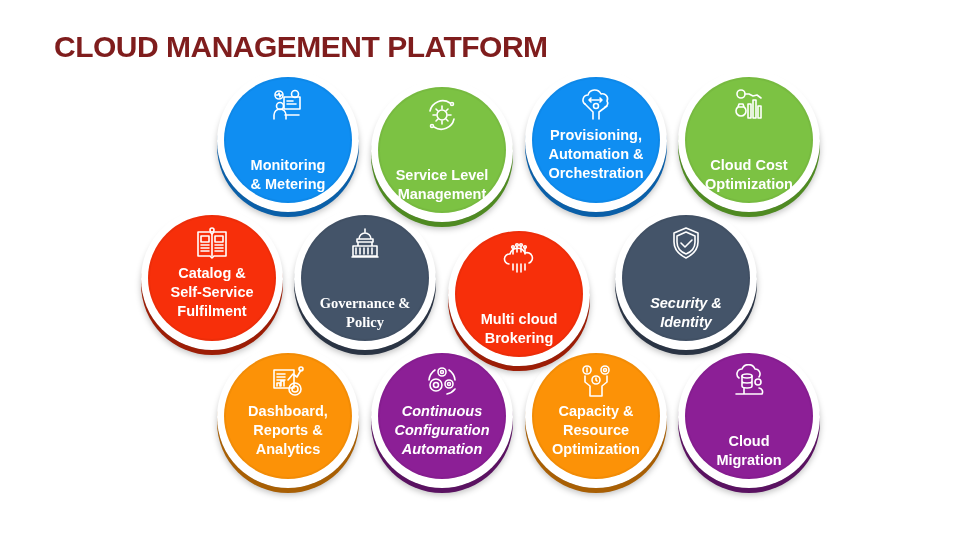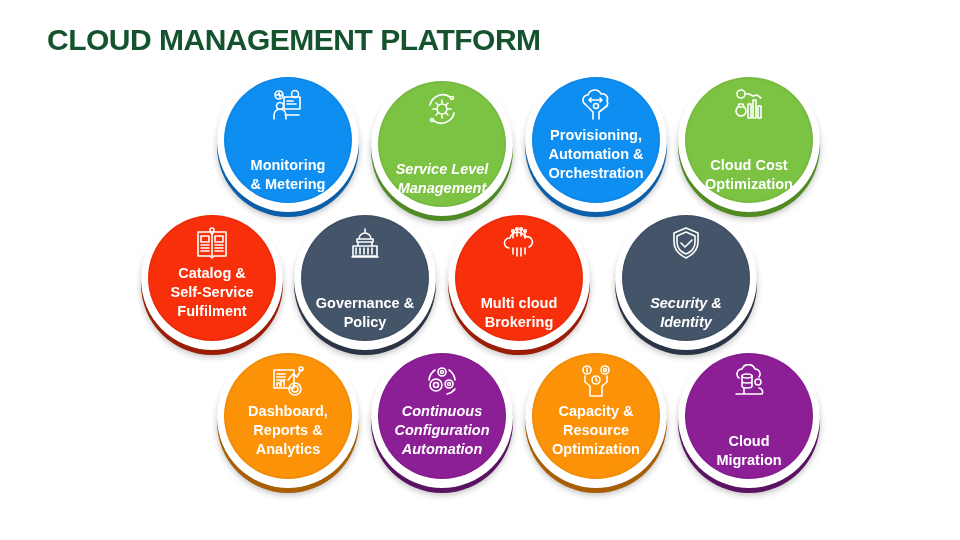--- a/index.html
+++ b/index.html
@@ -1,19 +1,19 @@
 <!DOCTYPE html>
 <html><head>
 <meta charset="utf-8">
 <style>
   html, body { margin:0; padding:0; }
   body { width:960px; height:540px; background:#ffffff; position:relative; overflow:hidden;
          font-family:"Liberation Sans", sans-serif; }
   .title { position:absolute; left:38px; top:14px; font-size:30px; font-weight:bold;
-           color:#14532d; letter-spacing:-0.5px; margin:9px; }
+           color:#7f1d1d; letter-spacing:-0.5px; margin:16px; }
   .node { position:absolute; width:142px; height:142px; border-radius:50%;
           box-shadow: 0 5px 0 var(--shadow), 0 7px 6px rgba(0,0,0,0.25); }
   .node .inner { position:absolute; left:7px; top:7px; width:128px; height:126px; border-radius:50%;
                  background:var(--fill); box-shadow: inset 0 0 0 2px rgba(0,0,0,0.04); }
   .node .icon { position:absolute; left:50%; transform:translateX(-50%); top:18px; width:34px; height:34px; }
   .node .icon svg { width:34px; height:34px; stroke:#fff; fill:none; stroke-width:1.6; stroke-linecap:round; stroke-linejoin:round; }
   .node .label { position:absolute; left:10px; right:10px; top:62px; text-align:center; color:#fff;
                  font-size:14.5px; font-weight:bold; line-height:19px; white-space:pre-line; }
   .node.three .label { top:56px;text-align:center; }
   .node.two .label { top:66px;margin-top:20px; }
@@ -33,21 +33,21 @@
         <circle cx="24" cy="6" r="3.5"></circle>
         <path d="M16 13h6M16 16h9"></path>
         <circle cx="9" cy="18" r="3.5"></circle>
         <path d="M3 31v-4a6 6 0 0 1 12 0v4M14 27h14"></path>
       </svg>
   </div>
   <div class="label">Monitoring
 &amp; Metering</div>
 </div>
 
-<div class="node two" style="left:371px;top:74px;font-style:italic;--fill:#7cc243;--shadow:#4f8a22;">
+<div class="node two" style="left:371px;top:80px;--fill:#7cc243;--shadow:#4f8a22;">
   <div class="inner"></div>
   <div class="icon">
     <svg viewBox="0 0 34 34">
         <circle cx="17" cy="17" r="5"></circle>
         <path d="M17 8v3M17 23v3M8 17h3M23 17h3M11 11l2 2M21 21l2 2M11 23l2-2M21 13l2-2"></path>
         <path d="M5 13a13 13 0 0 1 20-8M29 21a13 13 0 0 1-20 8"></path>
         <circle cx="27" cy="6" r="1.5"></circle>
         <circle cx="7" cy="28" r="1.5"></circle>
       </svg>
   </div>
@@ -96,32 +96,32 @@
         <rect x="20" y="10" width="8" height="6"></rect>
         <path d="M6 19h8M6 22h8M6 25h8M20 19h8M20 22h8M20 25h8"></path>
         <circle cx="17" cy="4" r="2"></circle>
       </svg>
   </div>
   <div class="label">Catalog &amp;
 Self-Service
 Fulfilment</div>
 </div>
 
-<div class="node two" style="left:294px;top:208px;--fill:#445469;--shadow:#2a3444;">
+<div class="node two" style="left:294px;top:208px;font-family:Liberation Serif, serif;--fill:#445469;--shadow:#2a3444;">
   <div class="inner"></div>
   <div class="icon">
     <svg viewBox="0 0 34 34">
         <path d="M17 3v3M11 13a6 6 0 0 1 12 0M9 13h16v3H9zM5 20h24M5 20v10h24V20M8 22v6M12 22v6M16 22v6M20 22v6M24 22v6M4 31h26M10 16v4M24 16v4"></path>
       </svg>
   </div>
   <div class="label">Governance &amp;
 Policy</div>
 </div>
 
-<div class="node two" style="left:448px;top:208px;--fill:#f72f0a;--shadow:#9c1d06;">
+<div class="node two" style="left:448px;top:224px;--fill:#f72f0a;--shadow:#9c1d06;">
   <div class="inner"></div>
   <div class="icon">
     <svg viewBox="0 0 34 34">
         <path d="M7 22a5 5 0 0 1 1-10 8 8 0 0 1 15-1 5 5 0 0 1 4 10"></path>
         <path d="M11 12V6M15 10V4M19 10V4M23 12V6M11 22v6M15 22v8M19 22v8M23 22v6"></path>
         <circle cx="11" cy="5" r="1.3"></circle>
         <circle cx="15" cy="3" r="1.3"></circle>
         <circle cx="19" cy="3" r="1.3"></circle>
         <circle cx="23" cy="5" r="1.3"></circle>
       </svg>

